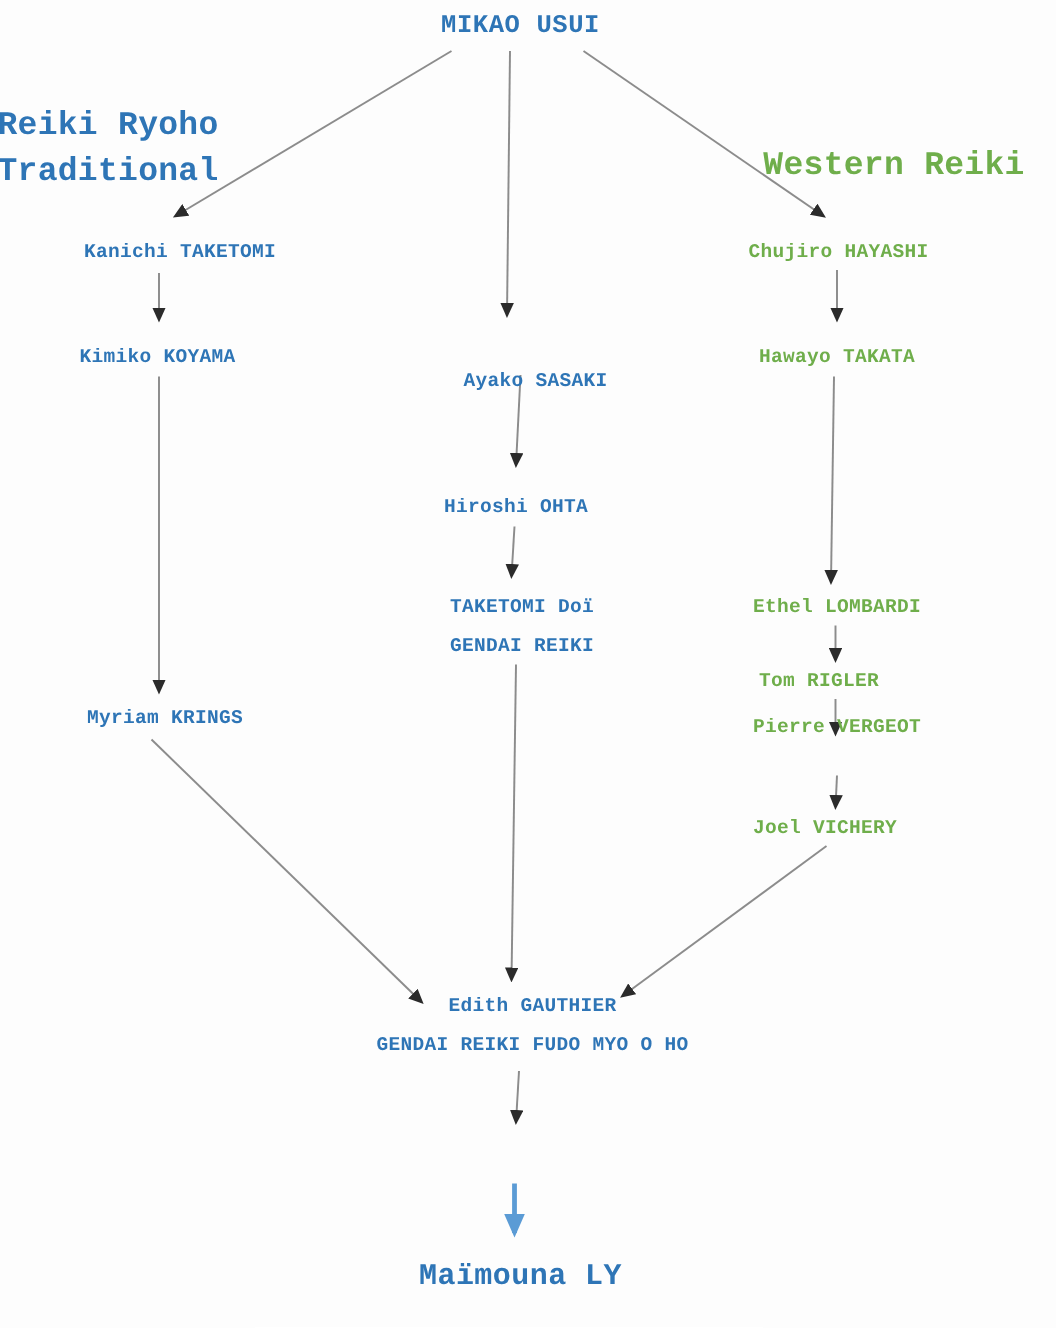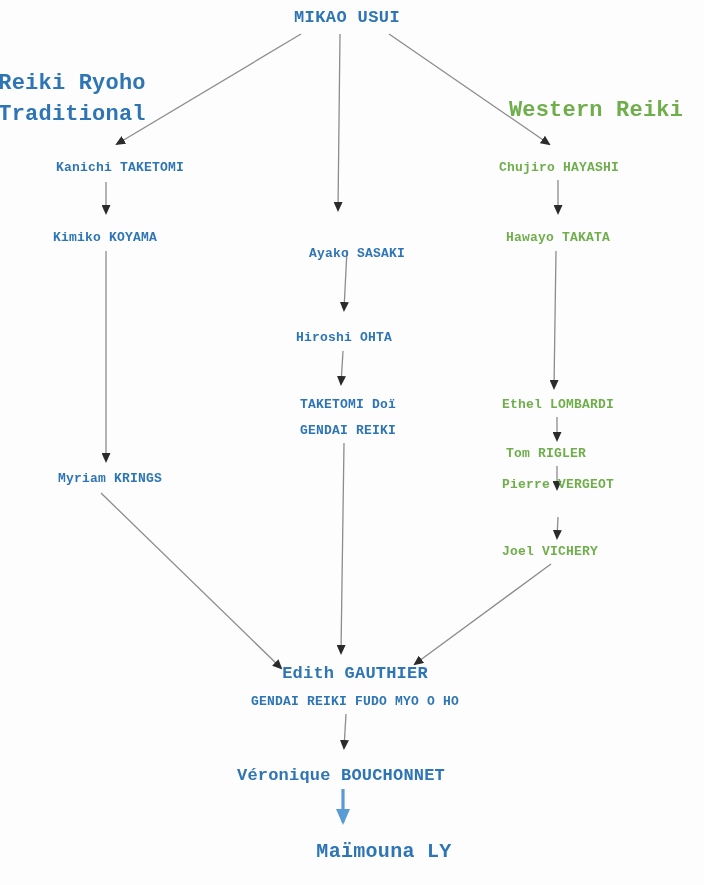--- a/index.html
+++ b/index.html
@@ -17,22 +17,22 @@
     font-weight:700;
     font-size:13px;
     letter-spacing:.2px;
     text-align:center;
     line-height:1.15;
   }
   .blue{color:var(--traditional-blue,#2E75B6);}
   .green{color:var(--western-green,#6FAE4B);}
   .heading{font-size:22px;letter-spacing:.2px;line-height:31px;}
   .title{font-size:17px;letter-spacing:.4px;}
-  .big{font-size:20px;letter-spacing:.3px;margin-left:37px;}
-  .mid{font-size:17px;}
+  .big{font-size:20px;letter-spacing:.3px;}
+  .mid{font-size:13px;}
   .twoline .line2{margin-top:11px;}
   .edges{position:absolute;left:0;top:0;pointer-events:none;}
   .edge{stroke:var(--edge-gray,#8c8c8c);stroke-width:1.3;fill:none;}
   .edge-blue{stroke:var(--highlight-arrow-blue,#5B9BD5);stroke-width:3.2;fill:none;}
   .head-dark{fill:var(--arrowhead-black,#2b2b2b);}
   .head-blue{fill:var(--highlight-arrow-blue,#5B9BD5);}
 </style>
 </head>
 <body>
 
@@ -100,17 +100,16 @@
 
   <div class="node green" style="left:550px;top:545px;">Joel VICHERY</div>
 
   <div class="node blue" style="left:110px;top:472px;">Myriam KRINGS</div>
 
   <div class="node blue twoline" style="left:355px;top:664px;">
     <div class="mid">Edith GAUTHIER</div>
     <div class="line2">GENDAI REIKI FUDO MYO O HO</div>
   </div>
 
-  <div class="node blue mid" style="left:341px;top:766px;">Véronique BOUCHONNET</div>
 
   <div class="node blue big" style="left:347px;top:840px;">Maïmouna LY</div>
 
 </div>
 
 </body></html>

